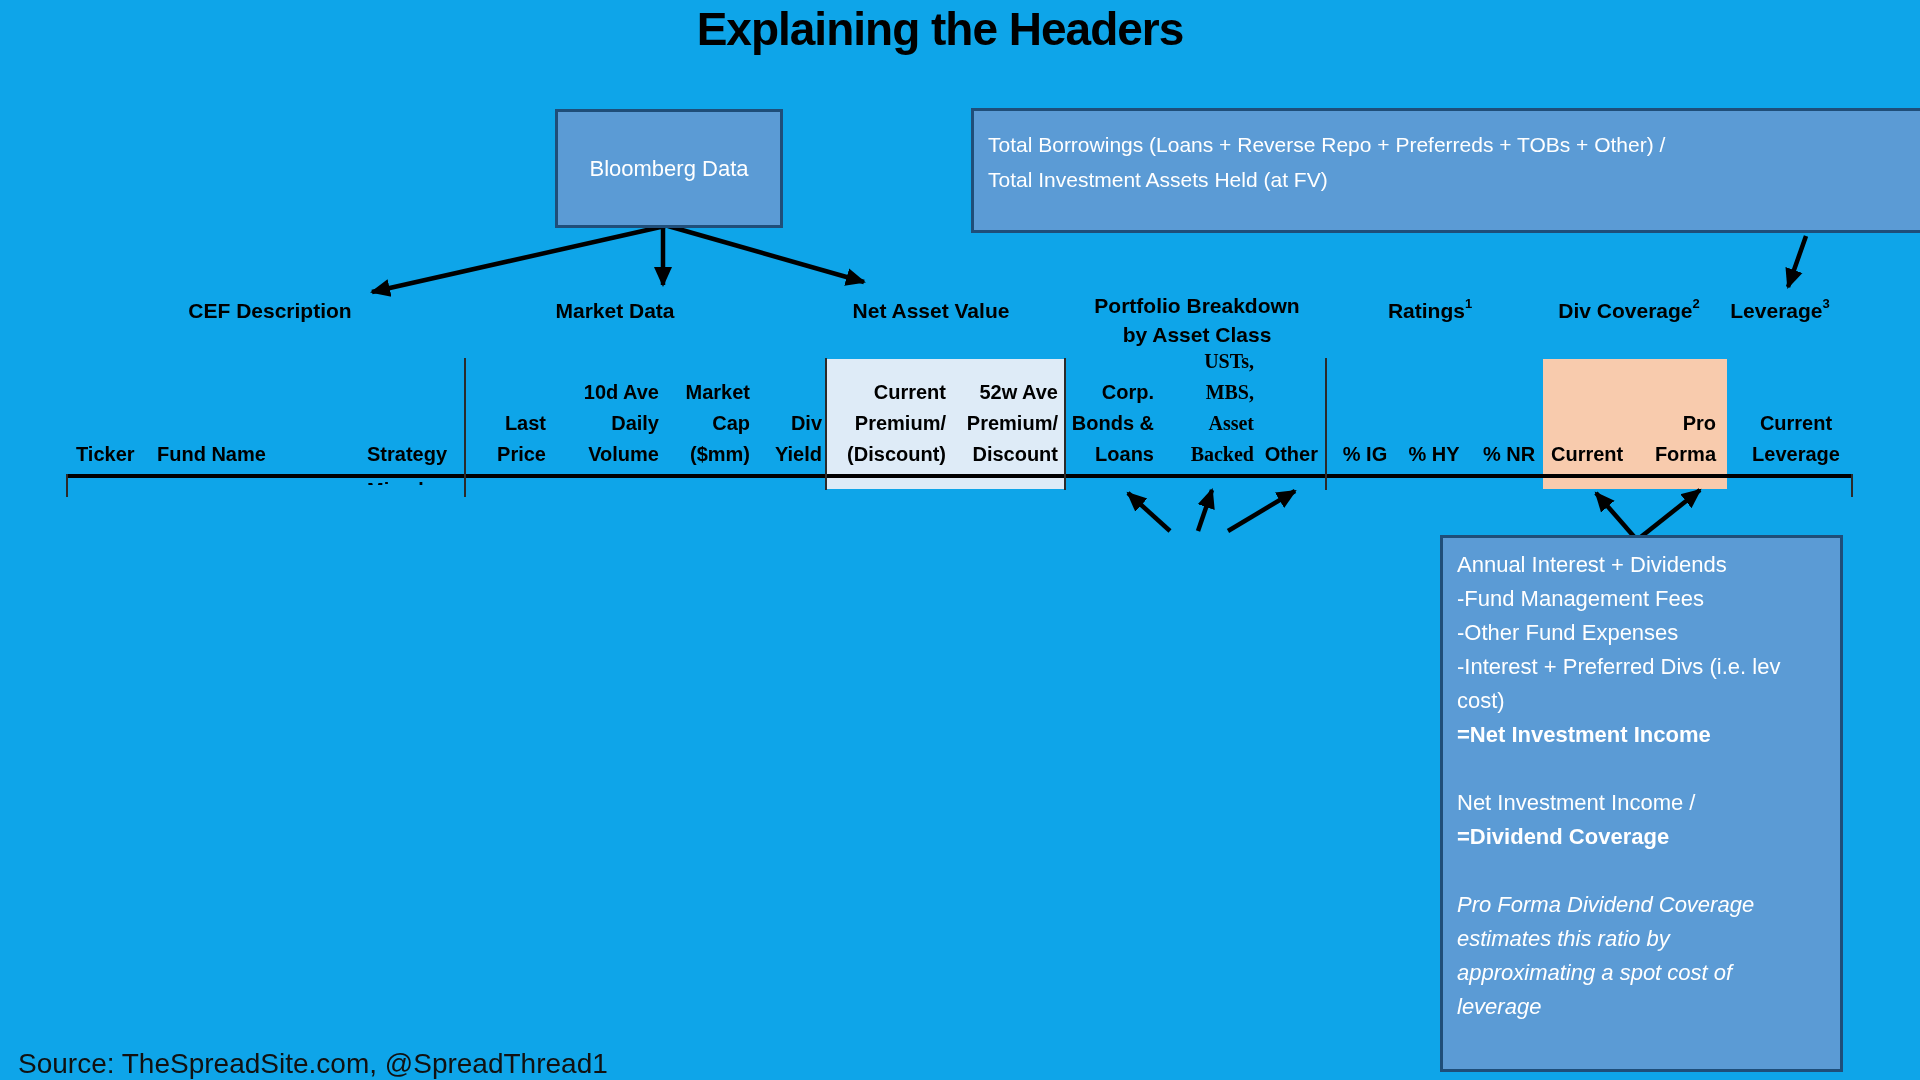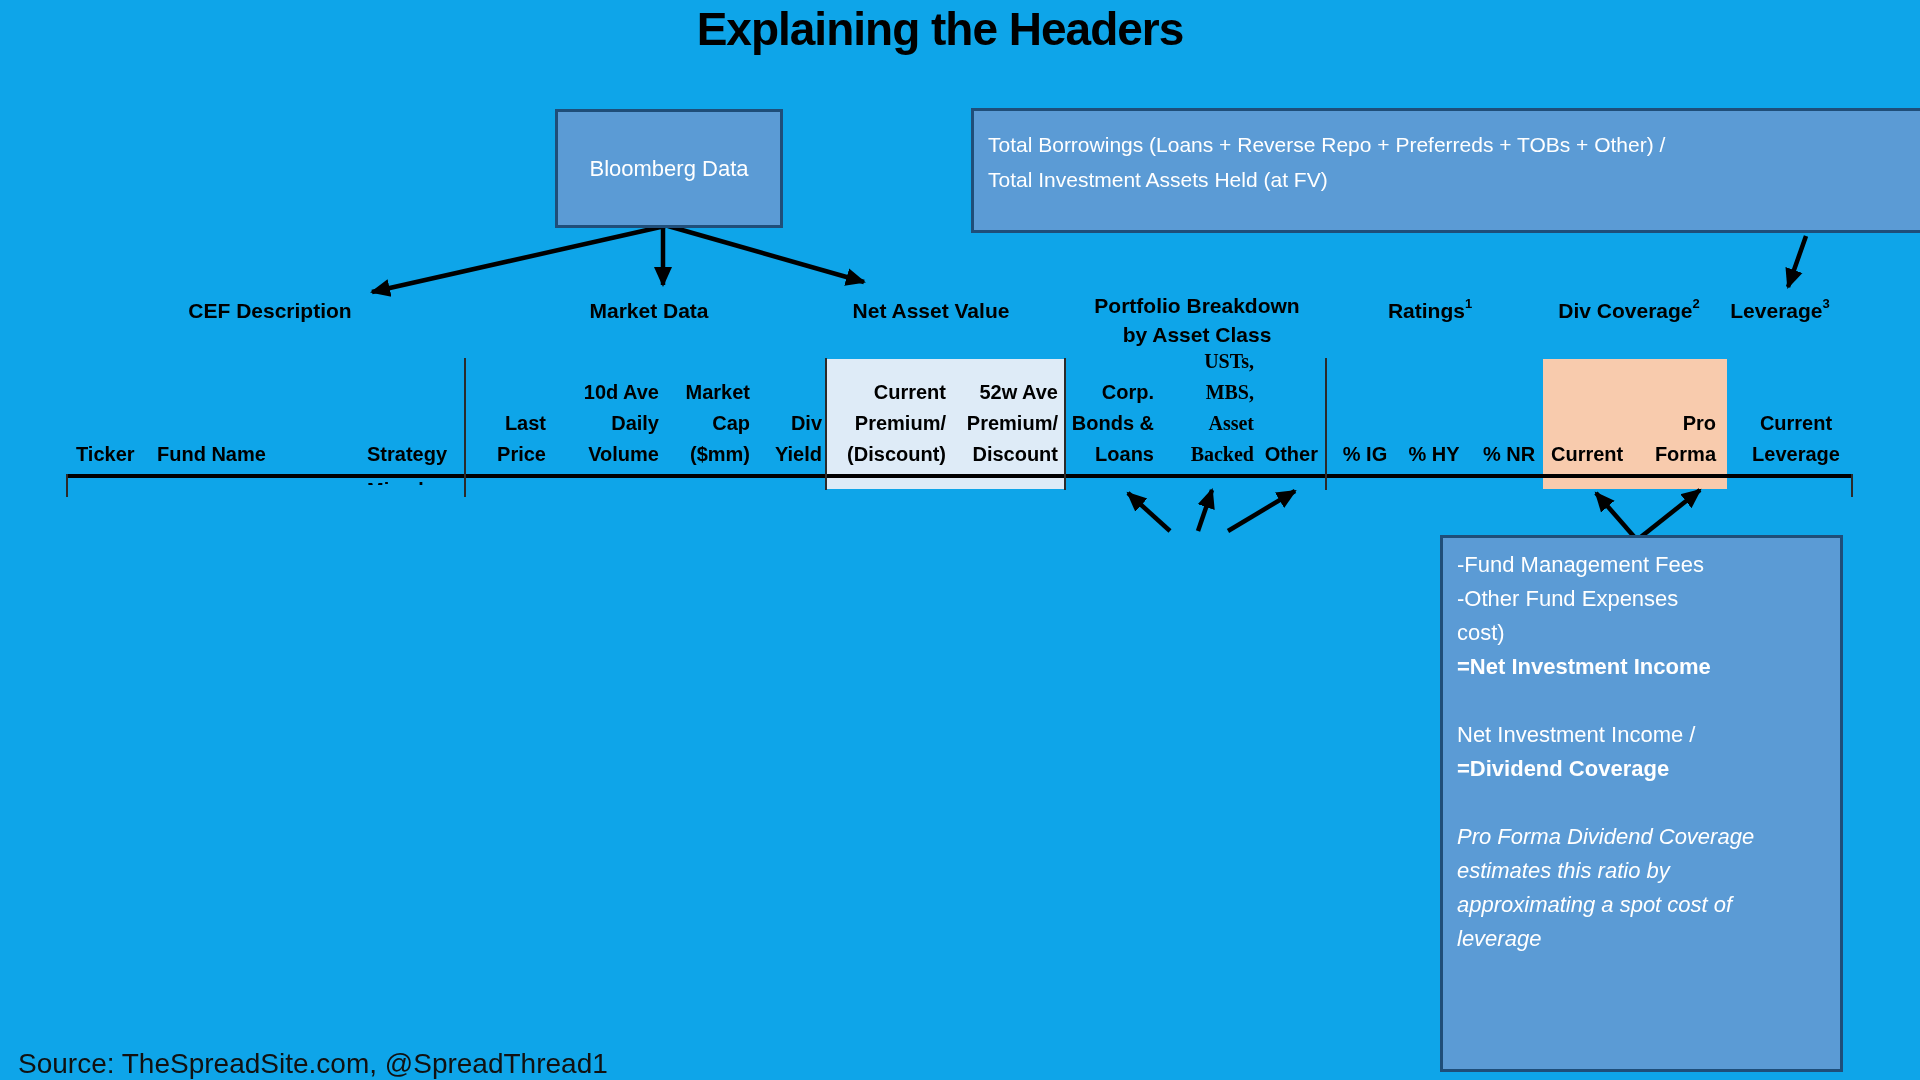--- a/index.html
+++ b/index.html
@@ -70,21 +70,21 @@
   <div class="underline"></div>
   <div class="vline v-div" style="left:464px;"></div>
   <div class="vline v-div" style="left:825px;"></div>
   <div class="vline v-div" style="left:1064px;"></div>
   <div class="vline v-div" style="left:1325px;"></div>
   <div class="vline v-tick" style="left:66px;"></div>
   <div class="vline v-tick" style="left:464px;"></div>
   <div class="vline v-tick" style="left:1851px;"></div>
 
   <div class="grp" style="left:270px;"><span>CEF Description</span><sup></sup></div>
-  <div class="grp" style="left:649px;text-align:center;"><span>Market Data</span><sup></sup></div>
+  <div class="grp" style="left:615px;text-align:center;"><span>Market Data</span><sup></sup></div>
   <div class="grp" style="left:931px;"><span>Net Asset Value</span><sup></sup></div>
   <div class="grp" style="left:1197px;">
     <div>Portfolio Breakdown</div>
     <div>by Asset Class</div>
   </div>
   <div class="grp" style="left:1430px;"><span>Ratings</span><sup>1</sup></div>
   <div class="grp" style="left:1629px;"><span>Div Coverage</span><sup>2</sup></div>
   <div class="grp" style="left:1780px;"><span>Leverage</span><sup>3</sup></div>
 
   <div class="col" style="left:76px;width:80px;text-align:left;">
@@ -184,22 +184,24 @@
     <span>Bloomberg Data</span>
   </div>
 
   <div class="callout callout-borrowings">
     <div>Total Borrowings (Loans + Reverse Repo + Preferreds + TOBs + Other) /</div>
     <div>Total Investment Assets Held (at FV)</div>
   </div>
 
 
   <div class="callout callout-divcov-note">
+    <div class="note-line">Annual Interest + Dividends</div>
     <div class="note-line">-Fund Management Fees</div>
     <div class="note-line">-Other Fund Expenses</div>
+    <div class="note-line">-Interest + Preferred Divs (i.e. lev</div>
     <div class="note-line">cost)</div>
     <div class="note-line nl-bold">=Net Investment Income</div>
     <div class="note-line"></div>
     <div class="note-line">Net Investment Income /</div>
     <div class="note-line nl-bold">=Dividend Coverage</div>
     <div class="note-line"></div>
     <div class="note-line nl-italic">Pro Forma Dividend Coverage</div>
     <div class="note-line nl-italic">estimates this ratio by</div>
     <div class="note-line nl-italic">approximating a spot cost of</div>
     <div class="note-line nl-italic">leverage</div>

